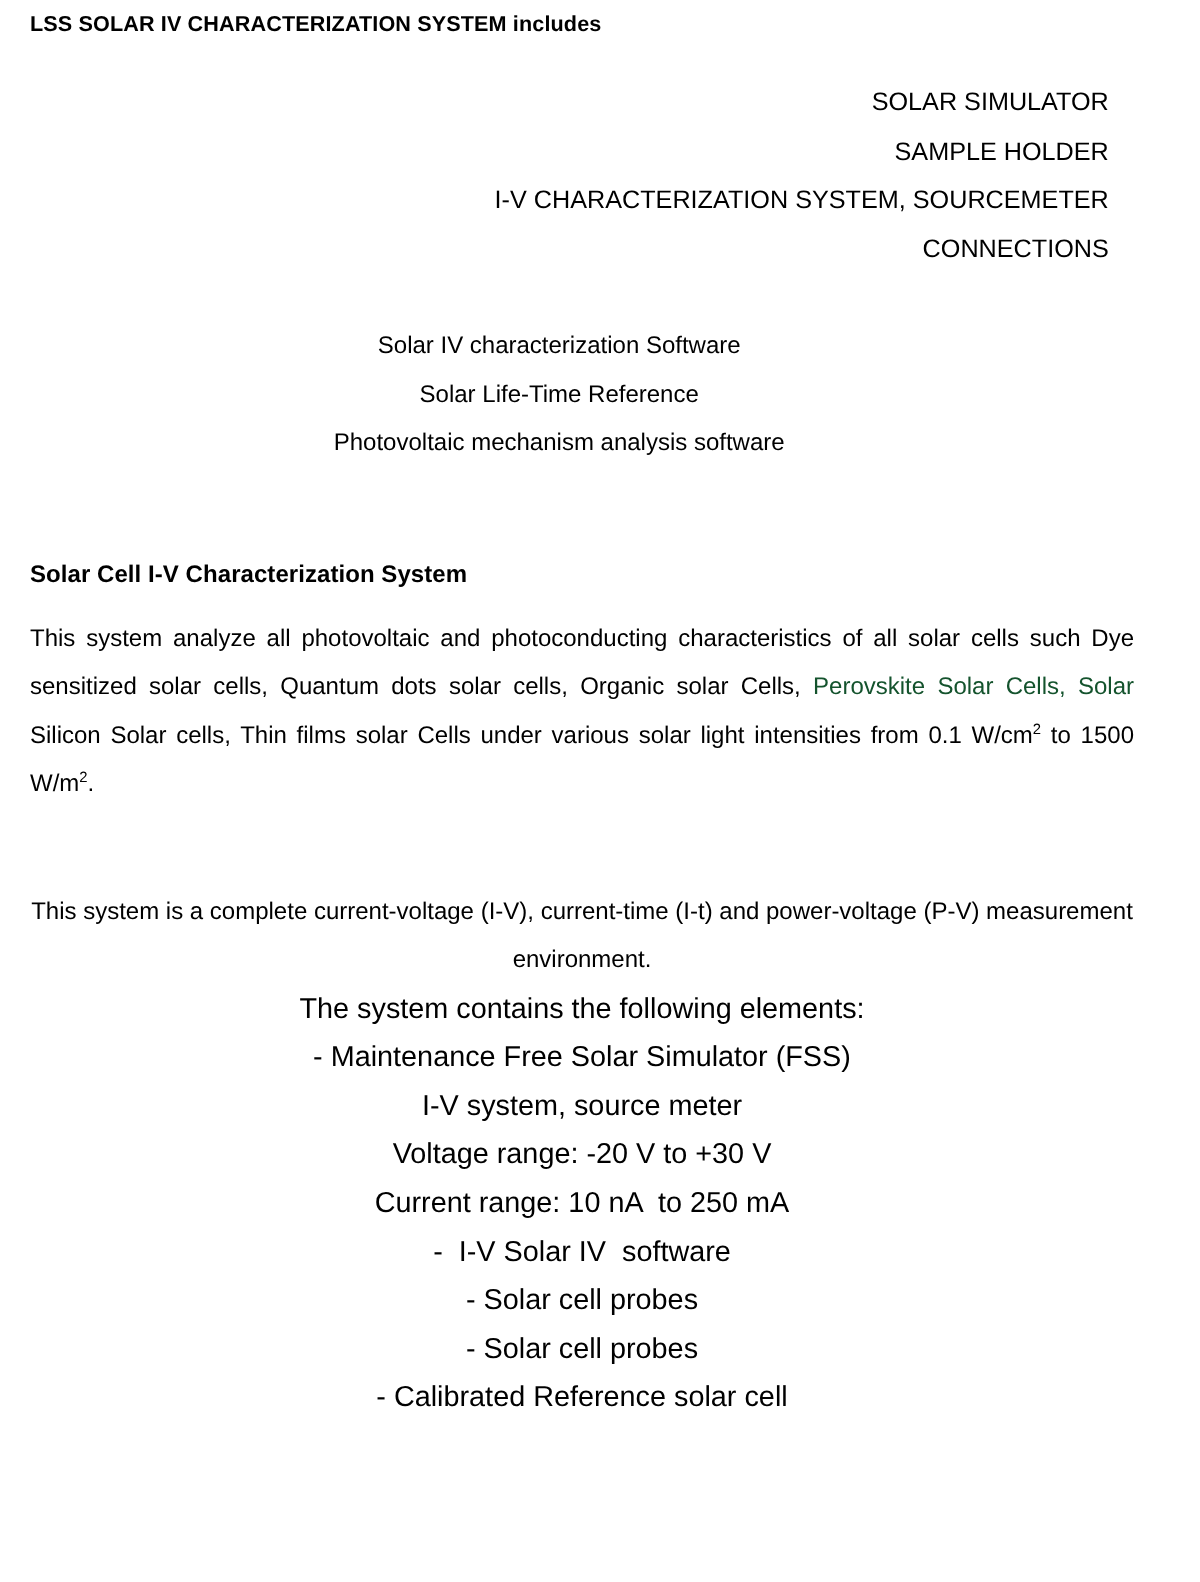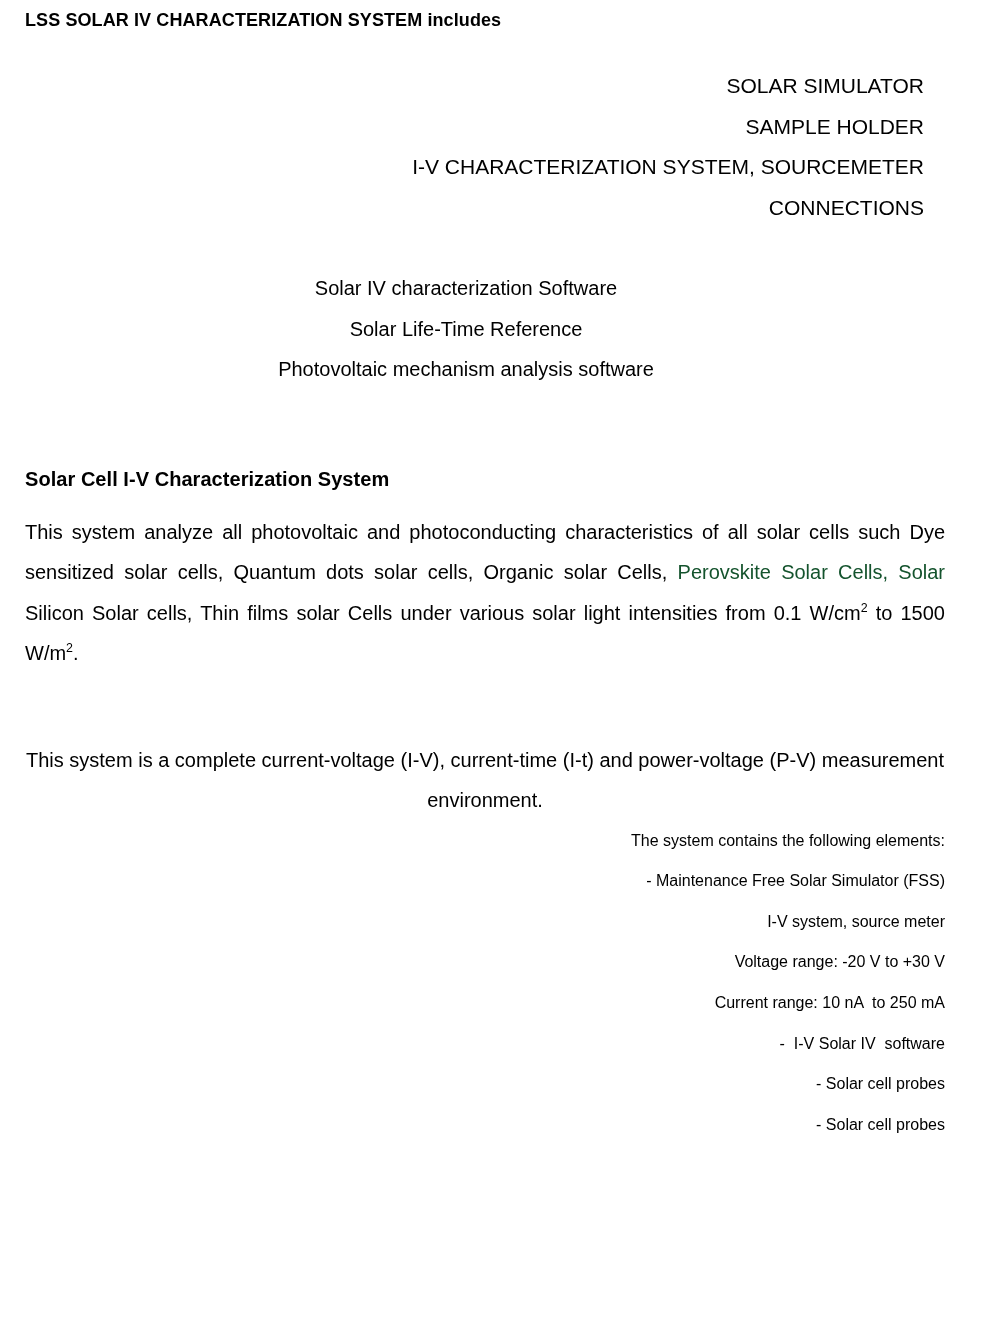--- a/index.html
+++ b/index.html
@@ -83,23 +83,23 @@
   }
   sup {
     font-size: 0.62em;
     vertical-align: super;
     line-height: 0;
   }
   .block-gap {
     height: 66px;
   }
   .plain-lines {
-    font-size: 16px;
+    font-size: 24px;
     line-height: 40.6px;
-    text-align: right;
+    text-align: center;
     width: 920px;
   }
   .plain-lines .ln {
     white-space: pre;
   }
   .flow-para {
     font-size: 20px;
     line-height: 40.6px;
     width: 920px;
     text-align: center;
@@ -142,15 +142,16 @@
 
   <div class="plain-lines">
     <div class="ln">The system contains the following elements:</div>
     <div class="ln">- Maintenance Free Solar Simulator (FSS)</div>
     <div class="ln">I-V system, source meter</div>
     <div class="ln">Voltage range: -20 V to +30 V</div>
     <div class="ln">Current range: 10 nA  to 250 mA</div>
     <div class="ln">-  I-V Solar IV  software</div>
     <div class="ln">- Solar cell probes</div>
     <div class="ln">- Solar cell probes</div>
+    <div class="ln">- Calibrated Reference solar cell</div>
   </div>
 
 </div>
 
 </body></html>

